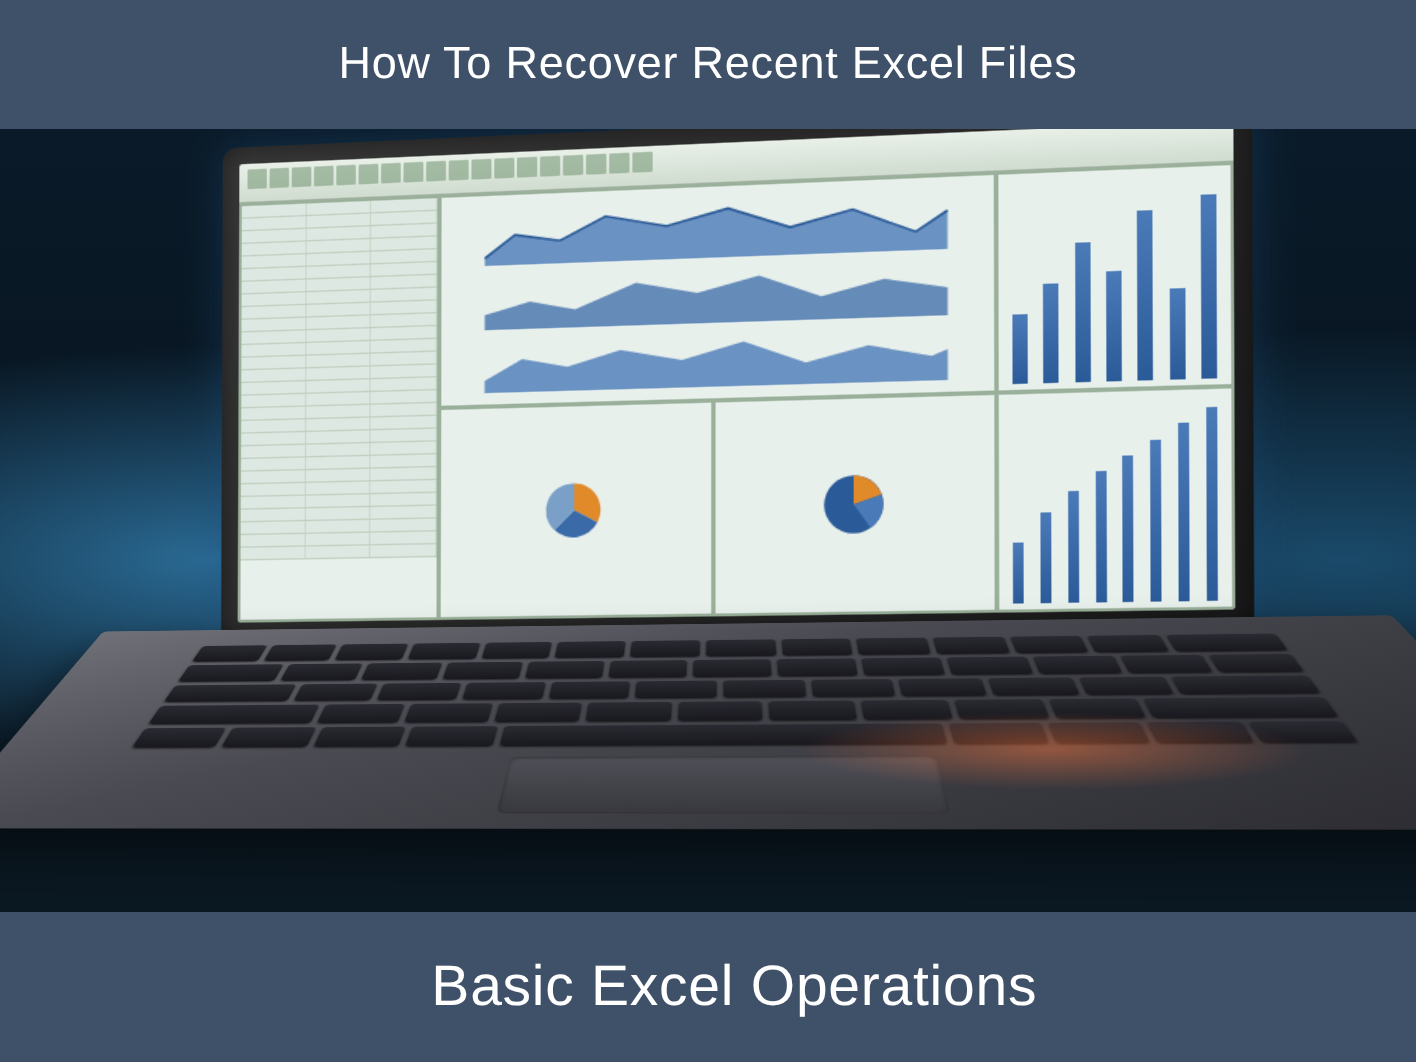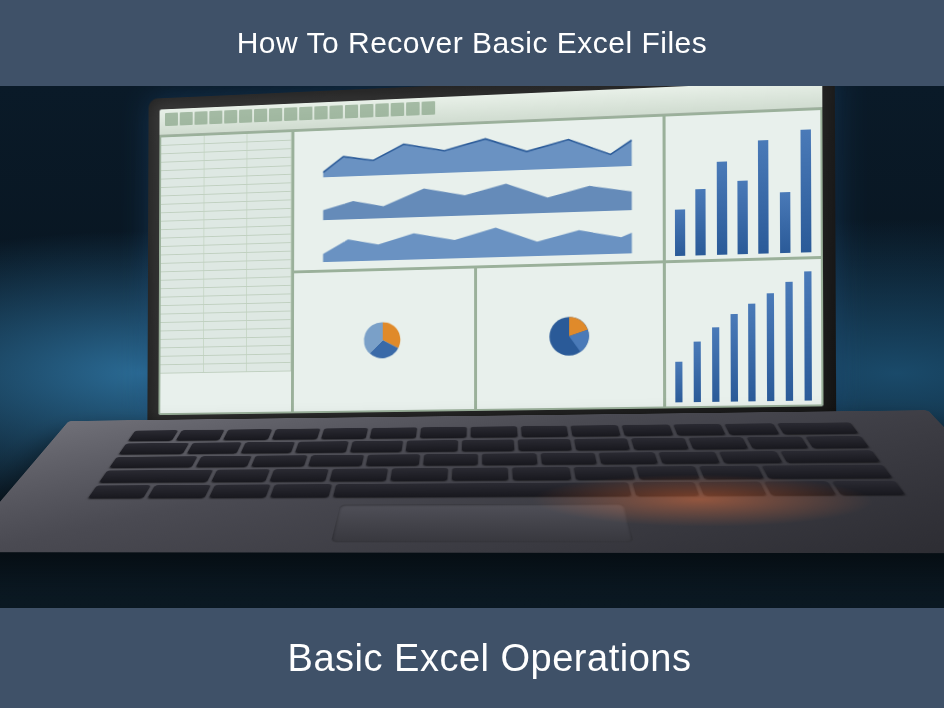--- a/index.html
+++ b/index.html
@@ -188,21 +188,21 @@
       width: 280px;
       height: 70px;
       background: radial-gradient(ellipse, rgba(255,120,60,0.45) 0%, transparent 70%);
       pointer-events: none;
     }
   </style>
 </head>
 <body>
 
 <div class="header-bar">
-  <h1 class="header-title">How To Recover Basic Excel Files</h1>
+  <h1 class="header-title">How To Recover Recent Excel Files</h1>
 </div>
 
 <div class="hero-image">
   <div class="laptop">
     <div class="laptop-screen">
       <div class="screen-content">
         <div class="excel-ribbon">
           <div class="ribbon-icon"></div>
             <div class="ribbon-icon"></div>
             <div class="ribbon-icon"></div>

